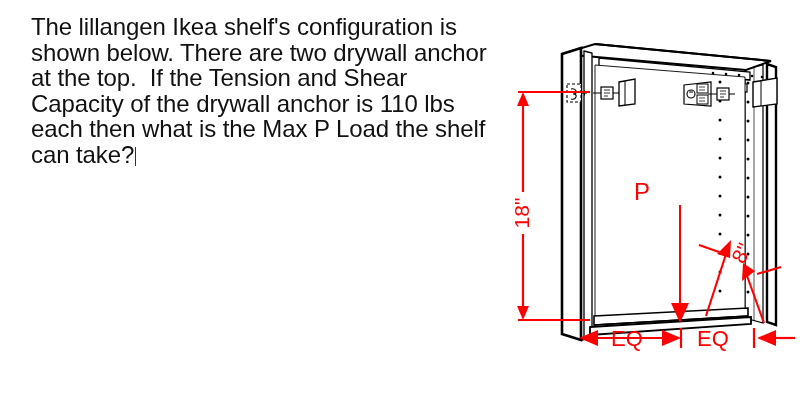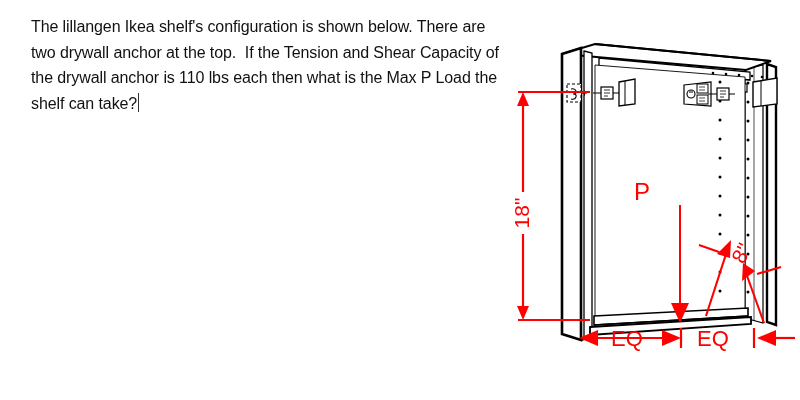--- a/index.html
+++ b/index.html
@@ -20,21 +20,21 @@
     width: 800px;
     height: 400px;
     background: #ffffff;
   }
   .problem-text {
     position: absolute;
     left: 31px;
     top: 14px;
     width: 470px;
     font-family: "Liberation Sans", sans-serif;
-    font-size: 16px;
+    font-size: 24px;
     line-height: 25.5px;
     color: #111111;
     white-space: pre-wrap;
     letter-spacing: -0.1px;
   }
   .text-caret {
     display: inline-block;
     width: 0;
     border-left: 1.4px solid #333333;
     height: 19px;

